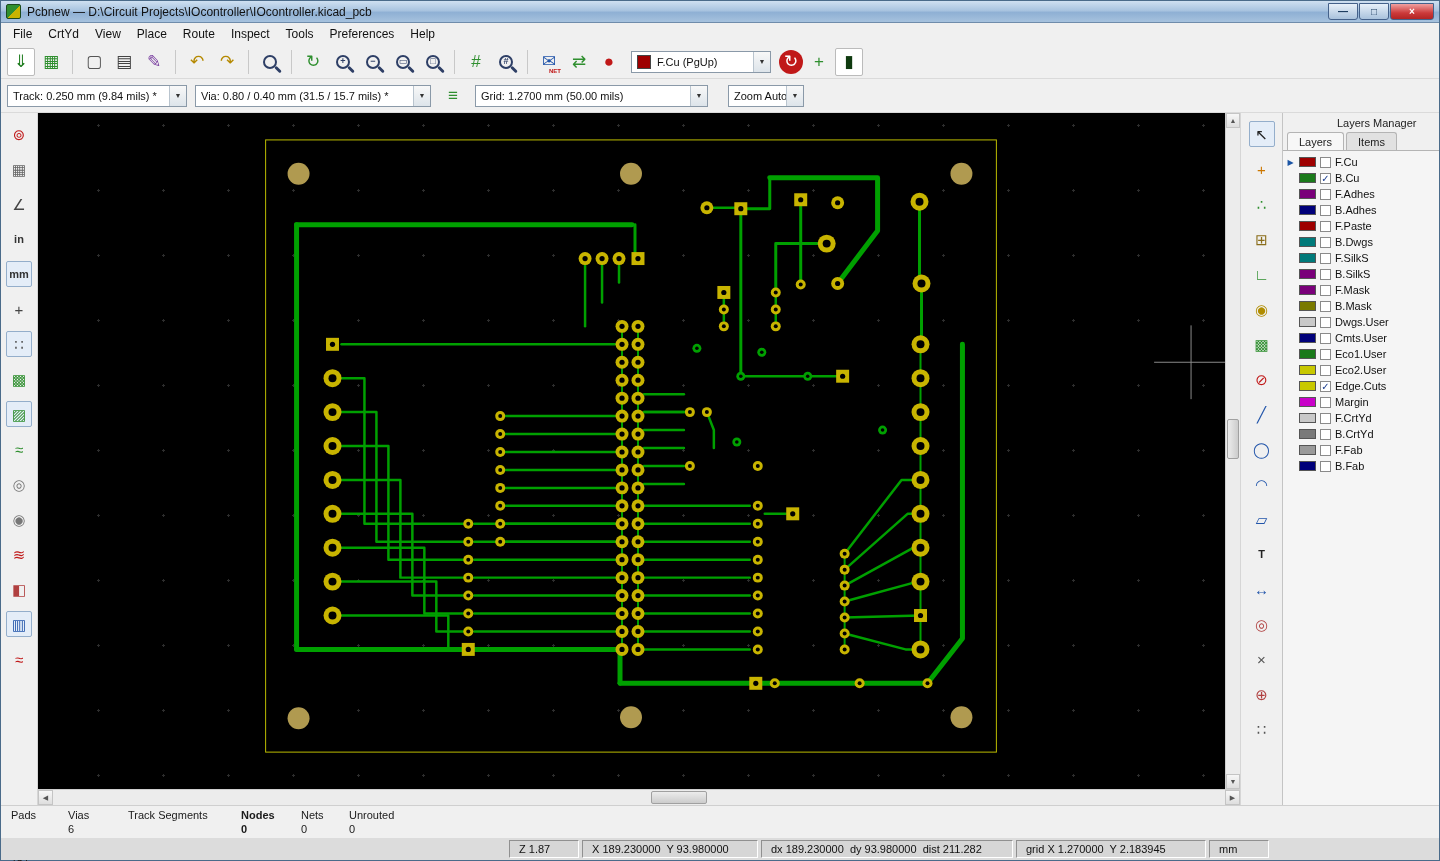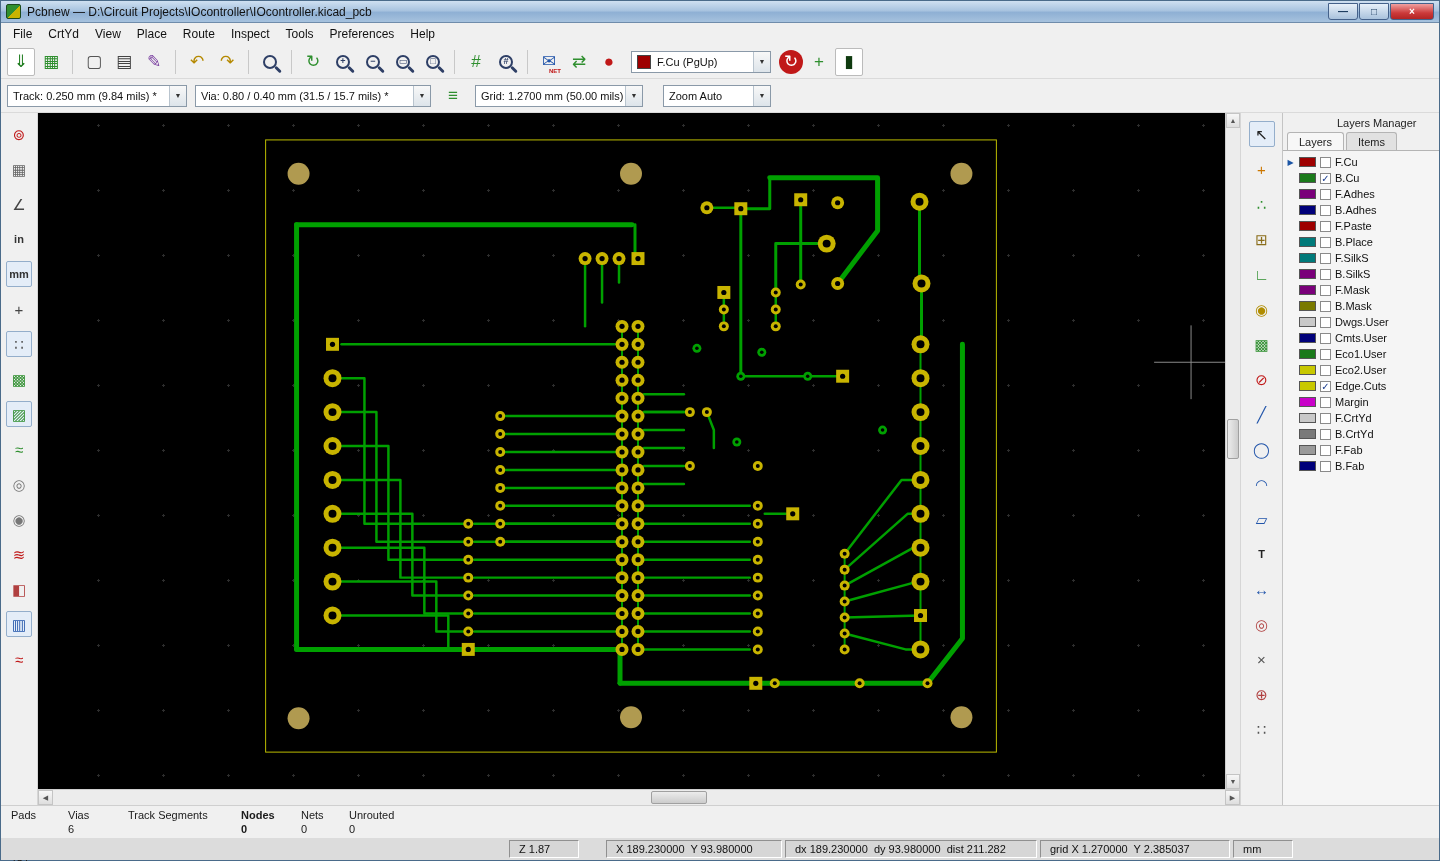--- a/index.html
+++ b/index.html
@@ -212,25 +212,25 @@
       <span class="combo-text">Track: 0.250 mm (9.84 mils) *</span>
       <span class="combo-arrow"></span>
     </div>
     <div class="combo" style="width:236px;margin-left:6px;">
       <span class="combo-text">Via: 0.80 / 0.40 mm (31.5 / 15.7 mils) *</span>
       <span class="combo-arrow"></span>
     </div>
     <div class="tbtn" style="margin:0 6px;">
       <span class="glyph" style="color:#2f8f2f;">≡</span>
     </div>
-    <div class="combo" style="width:168px;">
+    <div class="combo" style="width:233px;">
       <span class="combo-text">Grid: 1.2700 mm (50.00 mils)</span>
       <span class="combo-arrow"></span>
     </div>
-    <div class="combo" style="width:108px;margin-left:18px;">
+    <div class="combo" style="width:76px;margin-left:18px;">
       <span class="combo-text">Zoom Auto</span>
       <span class="combo-arrow"></span>
     </div>
   </div>
 
   <div class="workspace">
     <div class="side-toolbar">
         <div class="sbtn">
           <span class="glyph" style="color: rgb(192, 24, 24);">⊚</span>
         </div>
@@ -728,21 +728,21 @@
           <div class="layer-row">
             <span class="layer-arrow"></span>
             <span class="lswatch" style="background: rgb(158, 0, 0);"></span>
             <span class="cbx"></span>
             <span class="lname">F.Paste</span>
           </div>
           <div class="layer-row">
             <span class="layer-arrow"></span>
             <span class="lswatch" style="background: rgb(0, 122, 122);"></span>
             <span class="cbx"></span>
-            <span class="lname">B.Place</span>
+            <span class="lname">B.Dwgs</span>
           </div>
           <div class="layer-row">
             <span class="layer-arrow"></span>
             <span class="lswatch" style="background: rgb(0, 122, 122);"></span>
             <span class="cbx"></span>
             <span class="lname">F.SilkS</span>
           </div>
           <div class="layer-row">
             <span class="layer-arrow"></span>
             <span class="lswatch" style="background: rgb(122, 0, 122);"></span>
@@ -847,19 +847,19 @@
         <span class="val">0</span>
       </div>
       <div class="stat" style="width: 70px;">
         <span class="lab">Unrouted</span>
         <span class="val">0</span>
       </div>
     </div>
   <div class="status2">
     <div class="seg-spacer"></div>
   <div class="seg" style="min-width: 70px;">Z 1.87</div>
-      <div class="seg" style="min-width: 176px; margin-left: 24px;">X 189.230000  Y 93.980000</div>
+      <div class="seg" style="min-width: 176px;">X 189.230000  Y 93.980000</div>
       <div class="seg" style="min-width: 252px;">dx 189.230000  dy 93.980000  dist 211.282</div>
-      <div class="seg" style="min-width: 190px;">grid X 1.270000  Y 2.385037</div>
+      <div class="seg" style="min-width: 190px;">grid X 1.270000  Y 2.183945</div>
       <div class="seg" style="min-width: 60px;">mm</div>
     </div>
 
 </div>
 
 </body></html>

